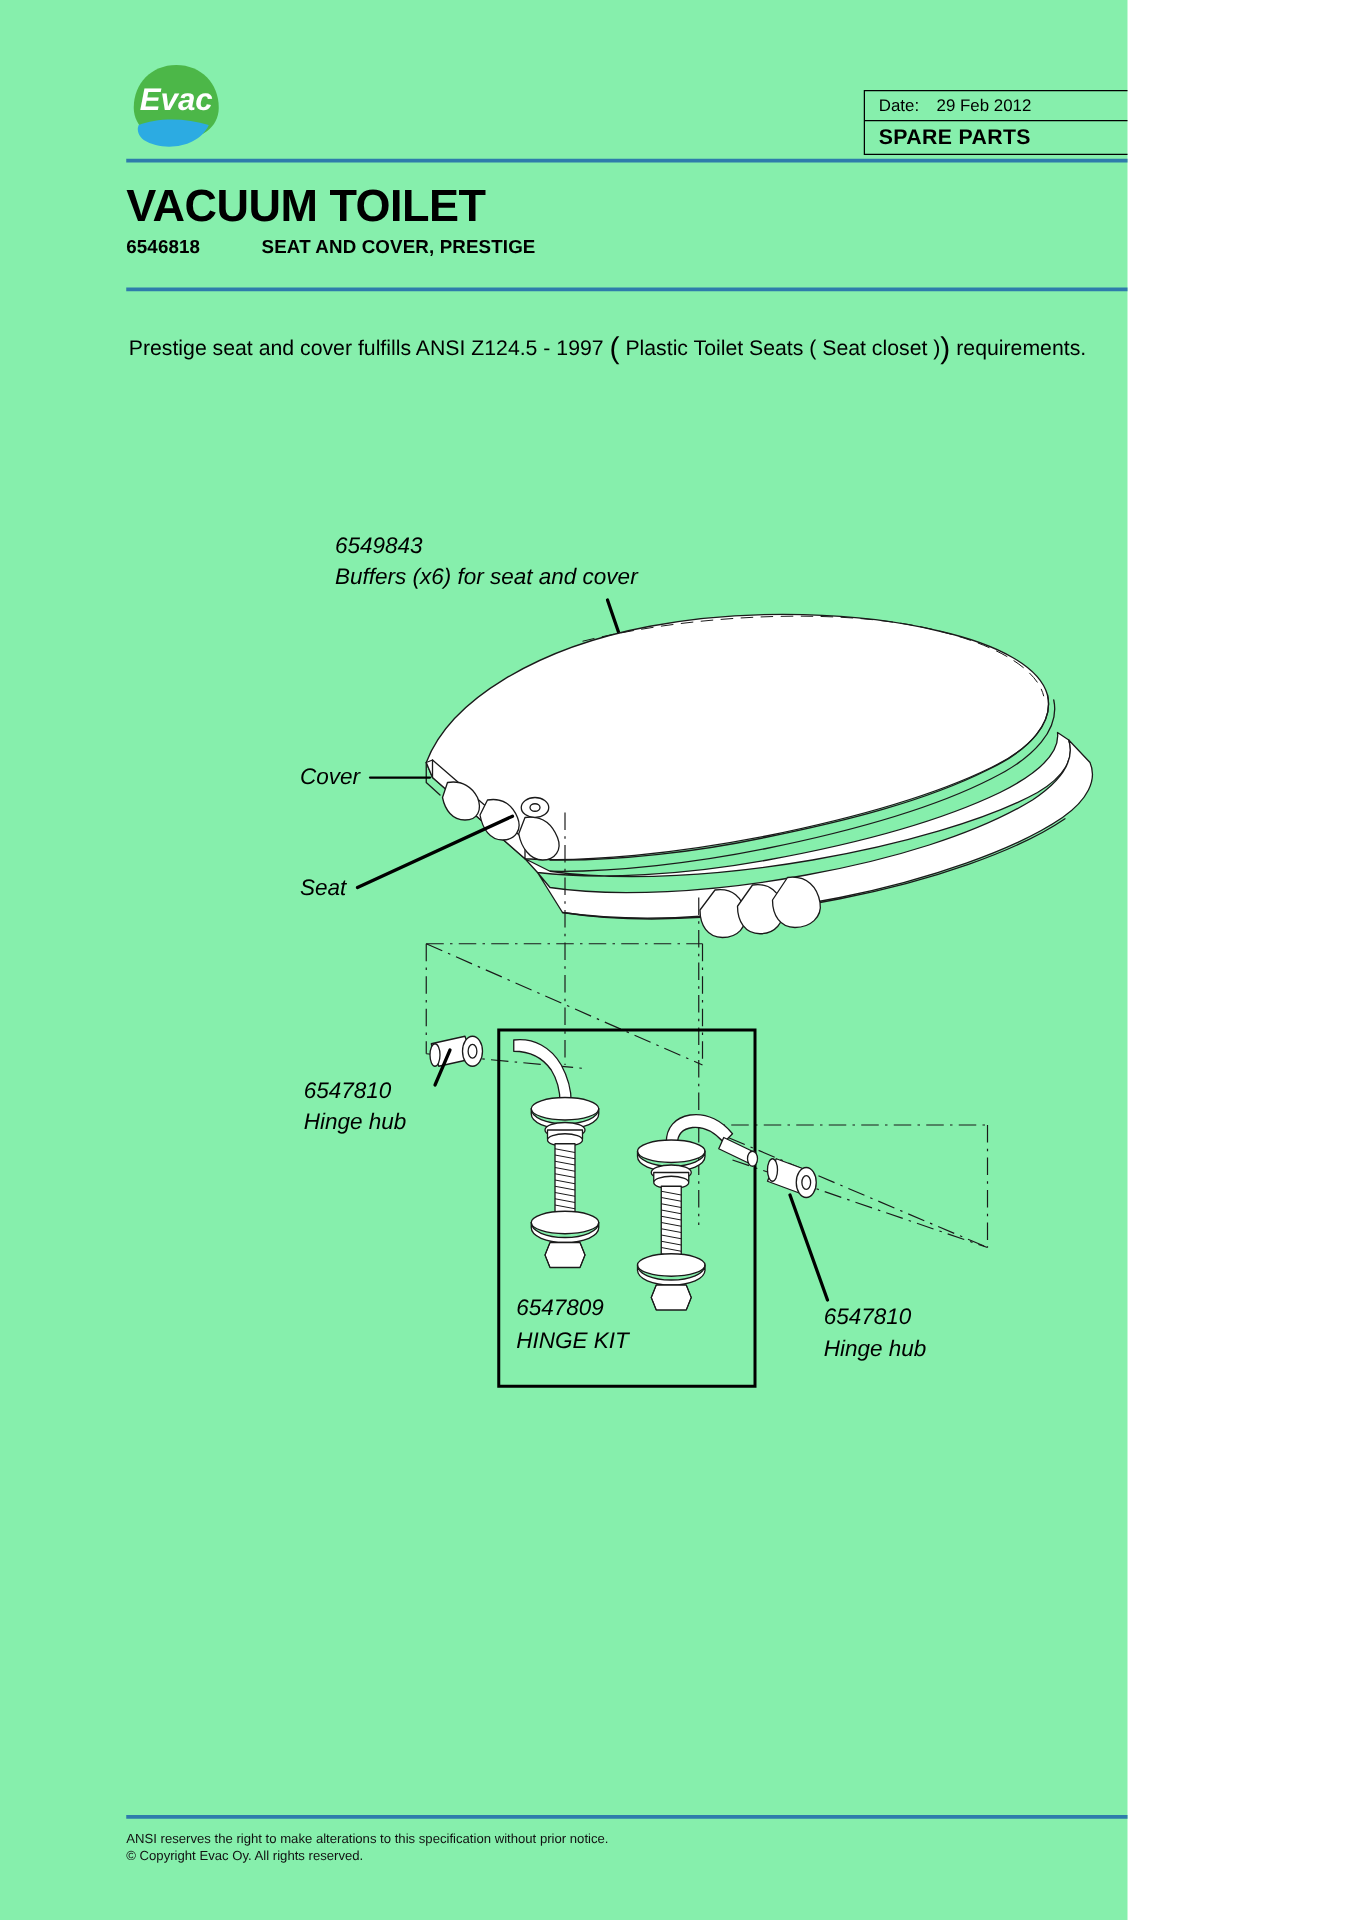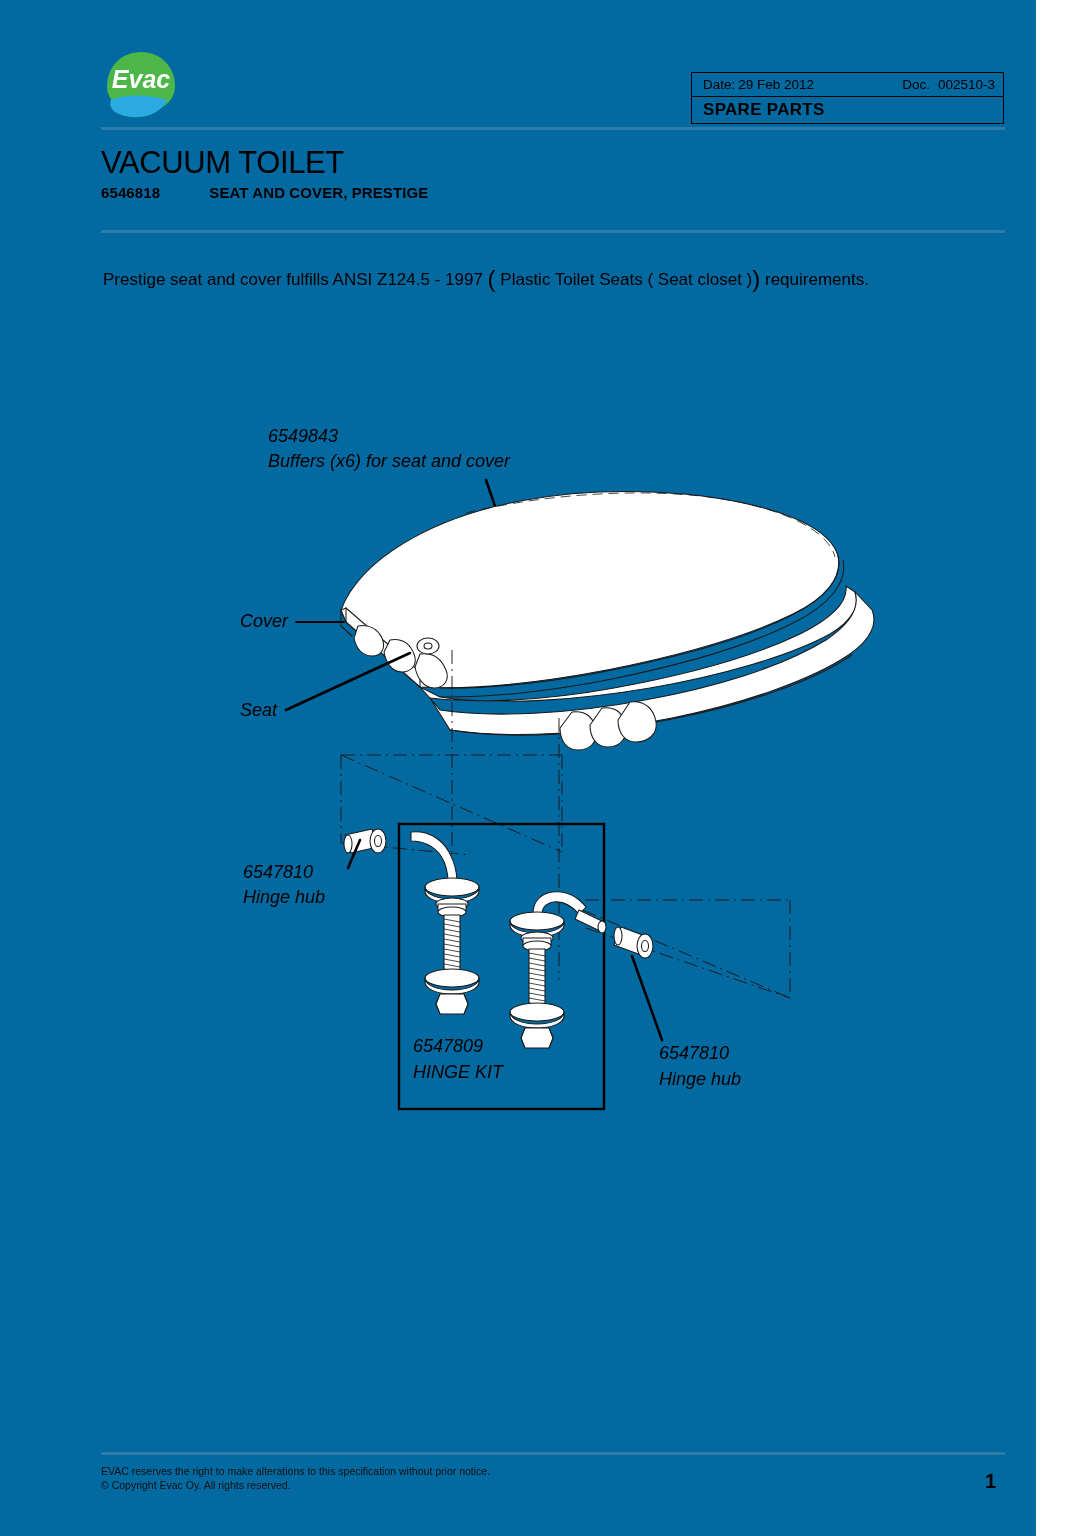--- a/index.html
+++ b/index.html
@@ -6,23 +6,23 @@
     margin: 0;
     padding: 0;
     background: #ffffff;
   }
   body {
     font-family: "Liberation Sans", sans-serif;
     color: #000000;
   }
   #page {
     position: relative;
-    width: 1036px;
+    width: 902px;
     height: 1536px;
-    background: #0369a1;
+    background: #86efac;
     overflow: hidden;
   }
 
   
   #header {
     position: absolute;
     left: 0; top: 0;
     width: 1086px;
     height: 135px;
   }
@@ -44,21 +44,21 @@
   #doc-row-1 {
     display: flex;
     align-items: center;
     height: 24px;
     border-bottom: 1.6px solid #000;
     box-sizing: border-box;
     padding-left: 11px;
     font-size: 13.5px;
   }
   #doc-row-1 .lbl { font-weight: normal; }
-  #doc-row-1 .val { margin-left: 3px; }
+  #doc-row-1 .val { margin-left: 14px; }
   #doc-row-1 .spacer { flex: 1 1 auto; }
   #doc-row-1 .doc-lbl { }
   #doc-row-1 .doc-val { margin-left: 8px; margin-right: 8px; }
   #doc-row-2 {
     height: 26px;
     display: flex;
     align-items: center;
     padding-left: 11px;
     font-size: 17px;
     font-weight: bold;
@@ -76,22 +76,22 @@
   #rule-mid { top: 230px; }
   #rule-foot { top: 1452px; }
 
   
   #title-block {
     position: absolute;
     left: 101px;
     top: 147px;
   }
   #main-title {
-    font-size: 31px;
-    font-weight: normal;
+    font-size: 36px;
+    font-weight: bold;
     letter-spacing: -0.4px;
     line-height: 1;
     margin: 0;
   }
   #subtitle-row {
     margin-top: 6px;
     font-size: 15px;
     font-weight: bold;
     letter-spacing: 0.1px;
   }
@@ -380,19 +380,19 @@
       <text class="dlabel" x="659" y="659">6547810</text>
       <text class="dlabel" x="659" y="685">Hinge hub</text>
       <path class="leader" d="M662 640 L 632 556"></path>
 
     </svg>
   </div>
 
   <div class="rule" id="rule-foot"></div>
 
   <div id="footer-text">
-    <div>EVAC reserves the right to make alterations to this specification without  prior notice.</div>
+    <div>ANSI reserves the right to make alterations to this specification without  prior notice.</div>
     <div>© Copyright Evac Oy. All rights reserved.</div>
   </div>
 
   <div id="page-number">1</div>
 
 </div>
 
 </body></html>

